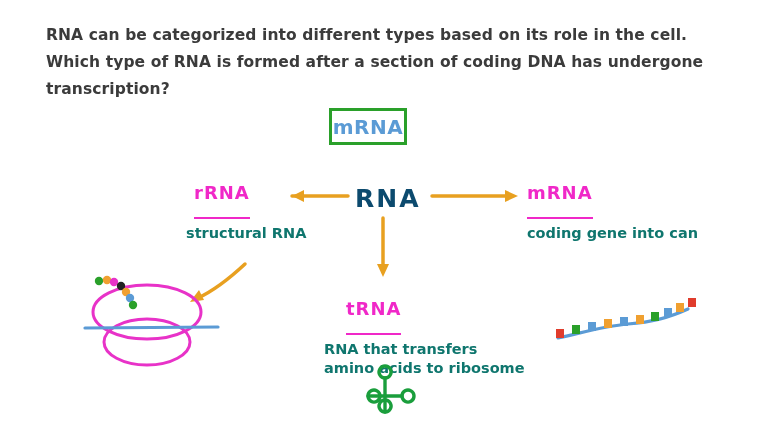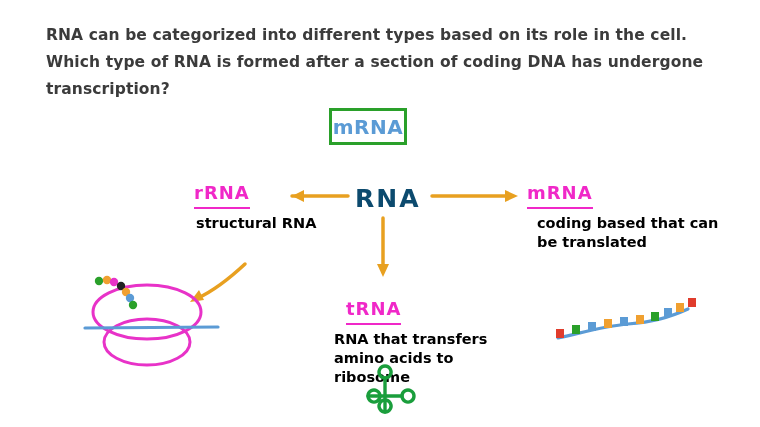--- a/index.html
+++ b/index.html
@@ -62,31 +62,30 @@
     letter-spacing: 2px;
     font-family: "DejaVu Sans", sans-serif;
   }
   .branch-title {
     color: #f028c8;
     font-size: 18px;
     font-weight: 600;
     letter-spacing: 1px;
     border-bottom: 2.5px solid #f028c8;
     display: inline-block;
-    padding-bottom: 4px;
+    padding-bottom: 14px;
     font-family: "DejaVu Sans", sans-serif;
   }
   .branch-desc {
-    color: #000000;
+    color: #0f766e;
     font-size: 14.5px;
     font-weight: 600;
     line-height: 19px;
     font-family: "DejaVu Sans", sans-serif;
     margin-top: 5px;
-    margin-left: 10px;
   }
   .branch {
     position: absolute;
   }
   #branch-rrna { left: 186px; top: 182px; width: 160px; }
   #branch-mrna { left: 527px; top: 182px; width: 200px; }
   #branch-trna { left: 324px; top: 286px; width: 210px; }
   #branch-rrna .branch-title { margin-left: 8px; }
   #branch-trna .branch-title { margin-left: 22px; margin-top: 12px; }
   svg.overlay {
@@ -113,22 +112,21 @@
   <div class="branch" id="branch-rrna">
     <div class="branch-title">rRNA</div>
     <div class="branch-desc">
       <div>structural RNA</div>
     </div>
   </div>
 
   <div class="branch" id="branch-mrna">
     <div class="branch-title">mRNA</div>
     <div class="branch-desc">
-      <div>coding based that can</div>
-      <div>be translated</div>
+      <div>coding gene into can</div>
     </div>
   </div>
 
   <div class="branch" id="branch-trna">
     <div class="branch-title">tRNA</div>
     <div class="branch-desc">
       <div>RNA that transfers</div>
       <div>amino acids to ribosome</div>
     </div>
   </div>

